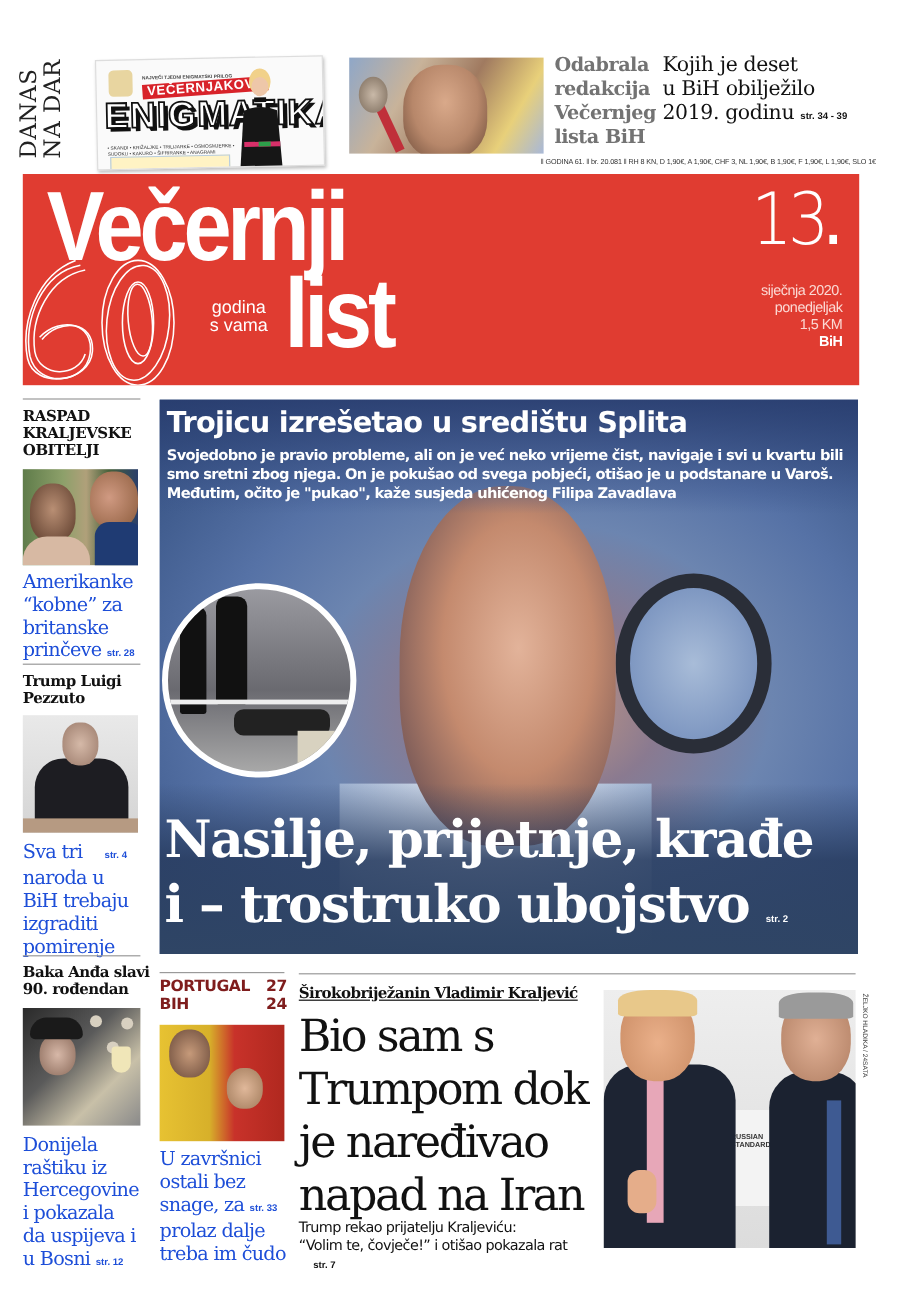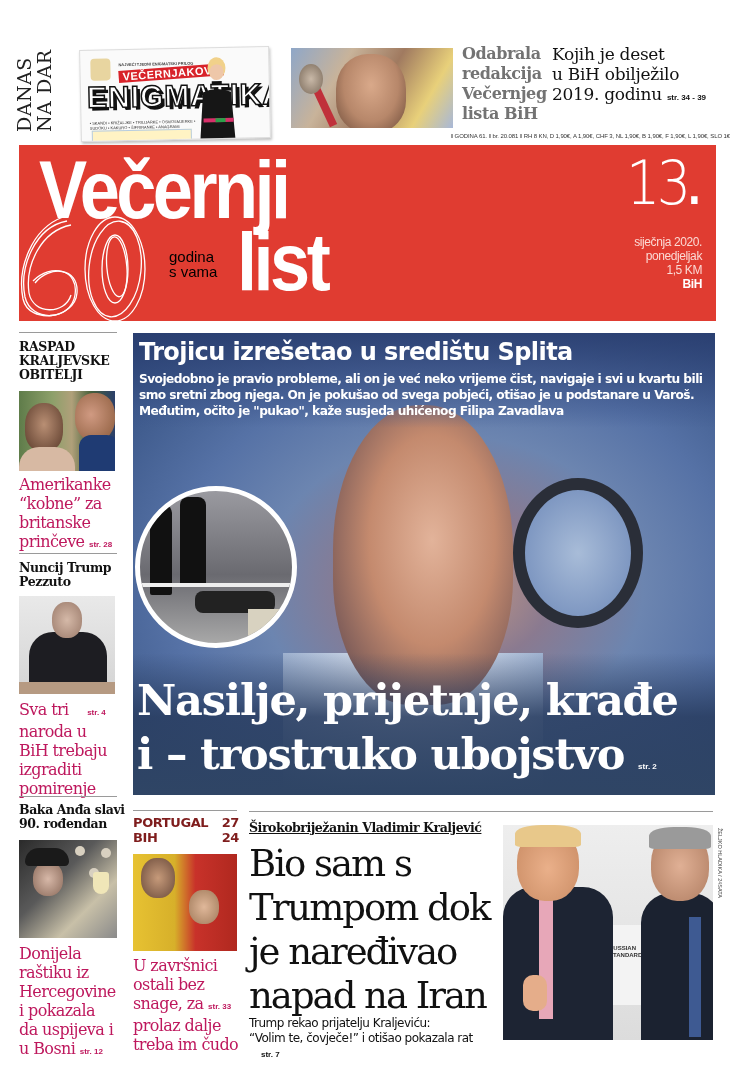--- a/index.html
+++ b/index.html
@@ -33,30 +33,30 @@
   .teaser-r { left: 552px; top: 44px; width: 195px; font-family: "DejaVu Serif", serif; font-size: 17px; line-height: 20px; color: #111; letter-spacing: -0.3px; }
   .pg { font-family: "Liberation Sans", sans-serif; font-weight: bold; font-size: 8px; letter-spacing: 0; }
 
   .issue { left: 412px; top: 133px; width: 318px; text-align: right; font: 6px "Liberation Sans", sans-serif; color: #333; white-space: nowrap; letter-spacing: -0.1px; }
 
   
   .mast { left: 19px; top: 145px; width: 697px; height: 176px; background: #e03c31; overflow: hidden; }
   .mast .logo1 { position: absolute; left: 20px; top: 4px; font: bold 82px "Liberation Sans", sans-serif; color: #fff; letter-spacing: -4px; line-height: 82px; transform: scaleX(0.88); transform-origin: 0 0; }
   .mast .logo2 { position: absolute; left: 218px; top: 76px; font: bold 82px "Liberation Sans", sans-serif; color: #fff; letter-spacing: -4px; line-height: 82px; transform: scaleX(0.88); transform-origin: 0 0; }
   .mast .sixty { position: absolute; left: -4px; top: 62px; width: 140px; height: 118px; }
-  .mast .godina { position: absolute; left: 150px; top: 104px; font: 15px "Liberation Sans", sans-serif; color: #000000; line-height: 15px; text-align: left; width: 60px; }
+  .mast .godina { position: absolute; left: 150px; top: 104px; font: 15px "Liberation Sans", sans-serif; color: #ffffff; line-height: 15px; text-align: center; width: 60px; }
   .mast .day { position: absolute; right: 18px; top: 2px; font: 200 60px "DejaVu Sans", sans-serif; color: #fff; letter-spacing: -4px; transform: scaleX(0.9); transform-origin: 100% 0; line-height: 72px; }
   .mast .day span { font-weight: bold; font-size: 40px; }
   .mast .meta { position: absolute; right: 14px; top: 90px; text-align: right; font: 12px "Liberation Sans", sans-serif; color: #fbd9d4; line-height: 14px; letter-spacing: -0.4px; }
   .mast .meta b { color: #fff; font-weight: bold; }
 
   
   .rule { position: absolute; height: 1px; background: #9a9a9a; }
   .kicker { position: absolute; font-family: "DejaVu Serif", serif; font-weight: bold; font-size: 12.5px; line-height: 14px; color: #111; letter-spacing: -0.4px; }
-  .hed { position: absolute; font-family: "DejaVu Serif", serif; font-size: 16px; line-height: 19px; color: #be185d; letter-spacing: -0.6px; }
+  .hed { position: absolute; font-family: "DejaVu Serif", serif; font-size: 16px; line-height: 19px; color: #1d4ed8; letter-spacing: -0.6px; }
   .photo { position: absolute; overflow: hidden; }
 
   .royal { background: linear-gradient(90deg, #5f7c4a 0%, #8da06a 35%, #b0a07a 55%, #45603a 75%, #2b3f6a 100%); }
   .royal .m { position: absolute; left: 6px; top: 12px; width: 38px; height: 48px; border-radius: 45% 45% 40% 40%; background: radial-gradient(ellipse at 50% 45%, #b98f74, #5a3a2a); }
   .royal .mb { position: absolute; left: 0; top: 56px; width: 56px; height: 24px; background: #d7b9a3; border-radius: 20px 20px 0 0; }
   .royal .h { position: absolute; left: 56px; top: 2px; width: 40px; height: 48px; border-radius: 45%; background: radial-gradient(ellipse at 40% 45%, #d09a82, #8a5a3a); }
   .royal .hb { position: absolute; left: 60px; top: 44px; width: 40px; height: 40px; background: #1f3b73; border-radius: 12px 12px 0 0; }
 
   .nuncio { background: linear-gradient(180deg, #e9e9e9, #d4d4d4); }
   .nuncio .head { position: absolute; left: 33px; top: 6px; width: 30px; height: 36px; border-radius: 45%; background: radial-gradient(#d5b9a8, #9a7a6a); }
@@ -202,21 +202,21 @@
 </div>
 <div class="hed" style="left:19px;top:475px;width:110px;">
   <div>Amerikanke</div>
   <div>“kobne” za</div>
   <div>britanske</div>
   <div><span>prinčeve</span> <span class="pg">str. 28</span></div>
 </div>
 
 <div class="rule" style="left:19px;top:553px;width:98px;"></div>
 <div class="kicker" style="left:19px;top:561px;width:110px;">
-  <div>Nuncij Trump</div>
+  <div>Trump Luigi</div>
   <div>Pezzuto</div>
 </div>
 <div class="photo nuncio" style="left:19px;top:596px;width:96px;height:98px;">
   <div class="body"></div>
     <div class="head"></div>
     <div class="desk"></div>
 </div>
 <div class="hed" style="left:19px;top:700px;width:110px;">
   <div><span>Sva tri</span> <span class="pg" style="margin-left:14px">str. 4</span></div>
   <div>naroda u</div>

